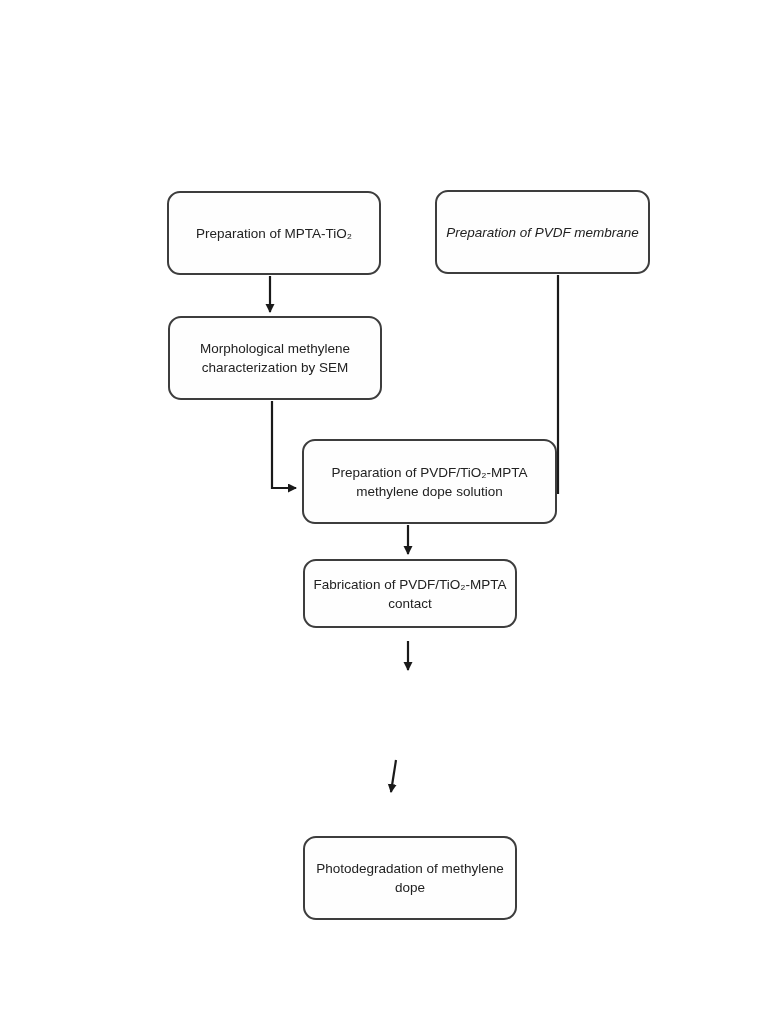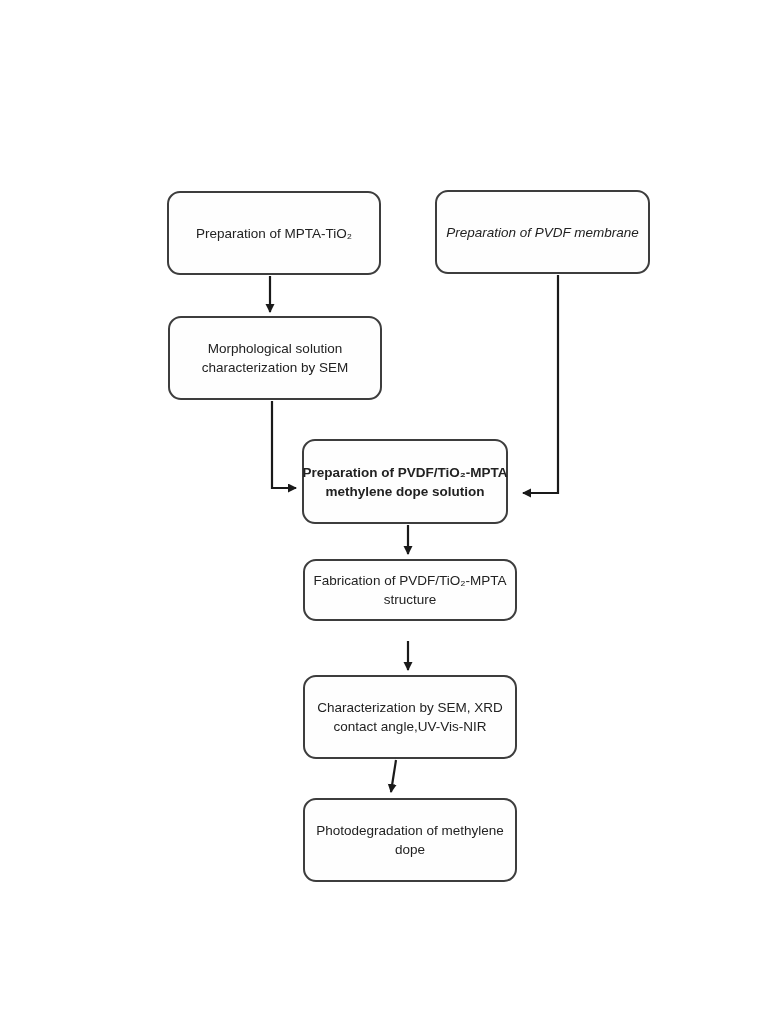--- a/index.html
+++ b/index.html
@@ -40,24 +40,24 @@
     line-height: 19px;
   }
   .node .line {
     display: block;
     white-space: nowrap;
   }
   
   #node-prep-mpta   { left: 167px; top: 191px; width: 214px; height: 84px; }
   #node-prep-pvdf   { left: 435px; top: 190px; width: 215px; height: 84px; font-style: italic; }
   #node-morph-sem   { left: 168px; top: 316px; width: 214px; height: 84px; }
-  #node-dope        { left: 302px; top: 439px; width: 206px; height: 85px; font-weight: bold; }
-  #node-fabrication { left: 303px; top: 559px; width: 214px; height: 62px; }
+  #node-dope        { left: 302px; top: 439px; width: 255px; height: 85px; }
+  #node-fabrication { left: 303px; top: 559px; width: 214px; height: 69px; }
   #node-character   { left: 303px; top: 675px; width: 214px; height: 84px; }
-  #node-photodeg    { left: 303px; top: 798px; width: 214px; height: 84px; }
+  #node-photodeg    { left: 303px; top: 836px; width: 214px; height: 84px; }
 </style>
 </head>
 <body>
 
 <div id="page">
 
   <svg id="connectors" viewBox="0 0 768 1024" xmlns="http://www.w3.org/2000/svg">
     <defs>
       <marker id="arrow" markerWidth="10" markerHeight="10" refX="8" refY="4.5" orient="auto" markerUnits="userSpaceOnUse">
         <path d="M0,0 L9,4.5 L0,9 Z" fill="#1a1a1a"></path>
@@ -79,37 +79,33 @@
 
   <div class="node" id="node-prep-mpta">
     <span class="line">Preparation of MPTA-TiO₂</span>
   </div>
 
   <div class="node" id="node-prep-pvdf">
     <span class="line">Preparation of PVDF membrane</span>
   </div>
 
   <div class="node" id="node-morph-sem">
-    <span class="line">Morphological solution</span>
+    <span class="line">Morphological methylene</span>
     <span class="line">characterization by SEM</span>
   </div>
 
   <div class="node" id="node-dope">
     <span class="line">Preparation of PVDF/TiO₂-MPTA</span>
     <span class="line">methylene dope solution</span>
   </div>
 
   <div class="node" id="node-fabrication">
     <span class="line">Fabrication of PVDF/TiO₂-MPTA</span>
-    <span class="line">structure</span>
+    <span class="line">contact</span>
   </div>
 
-  <div class="node" id="node-character">
-    <span class="line">Characterization by SEM, XRD</span>
-    <span class="line">contact angle,UV-Vis-NIR</span>
-  </div>
 
   <div class="node" id="node-photodeg">
     <span class="line">Photodegradation of methylene</span>
     <span class="line">dope</span>
   </div>
 
 </div>
 
 </body></html>

